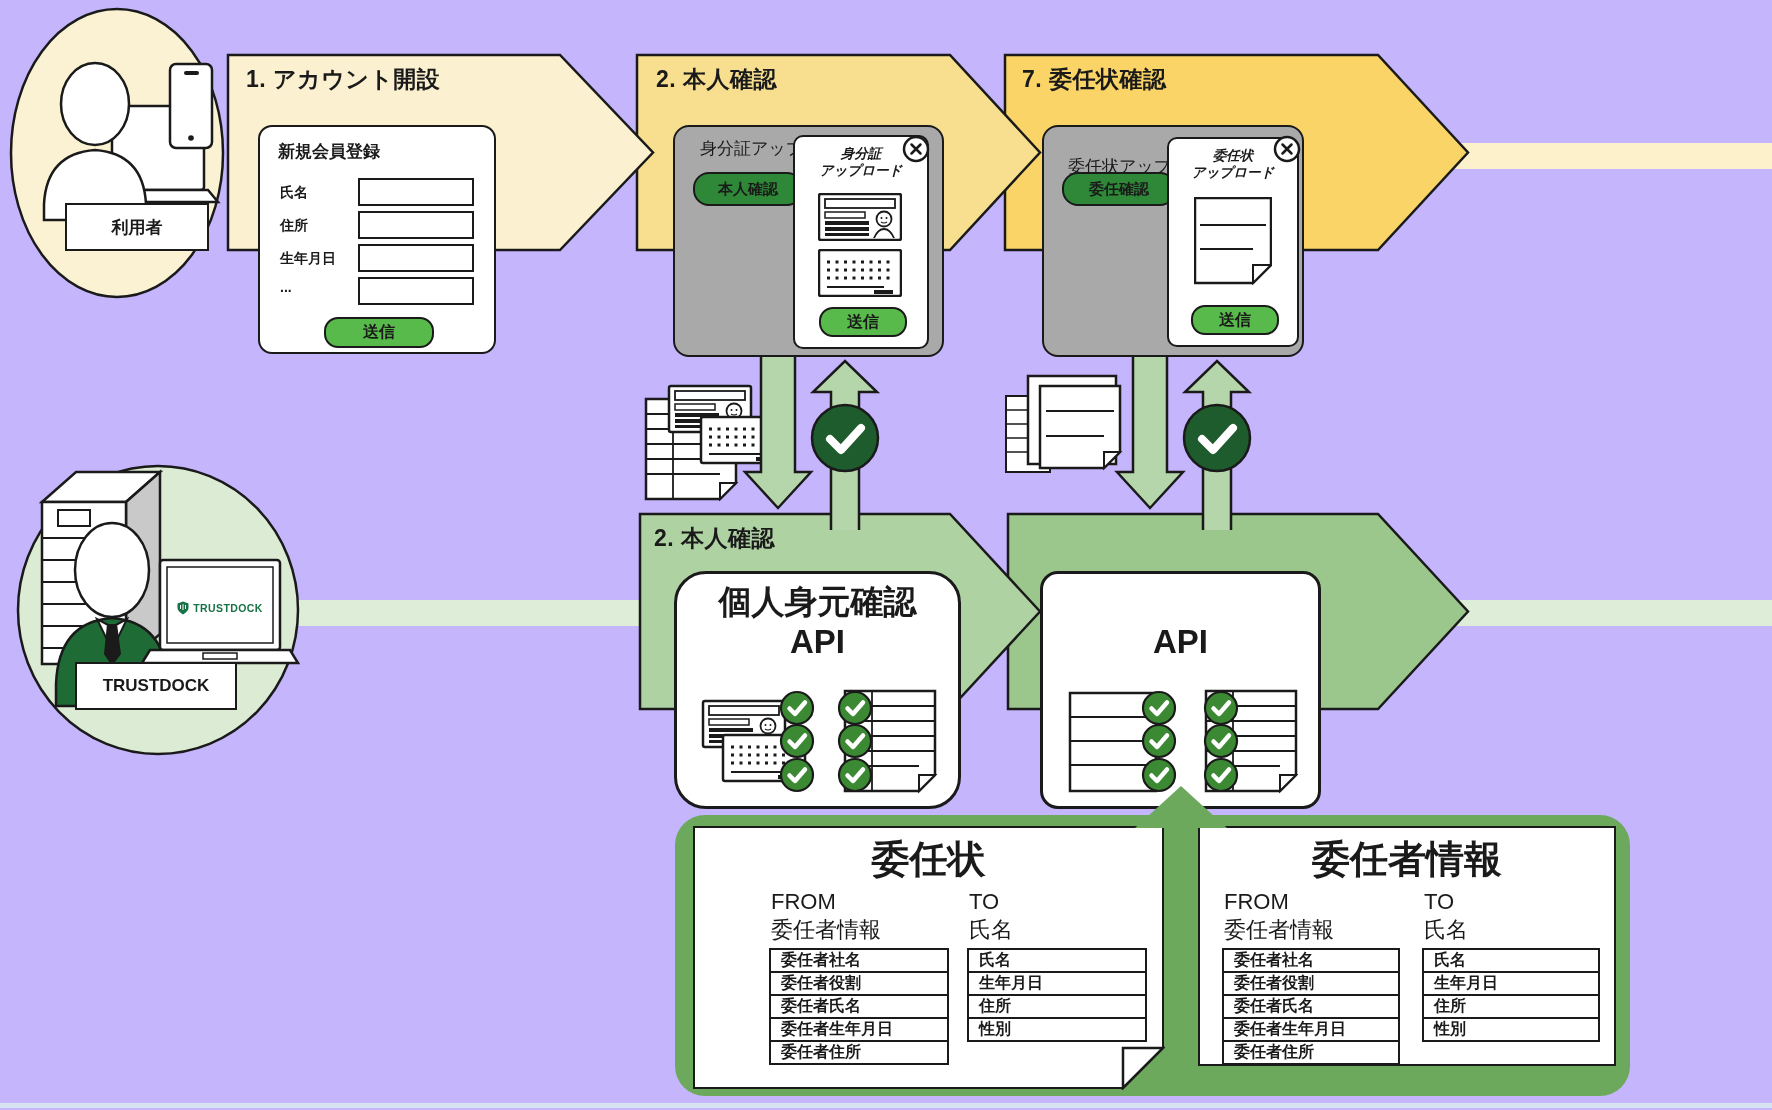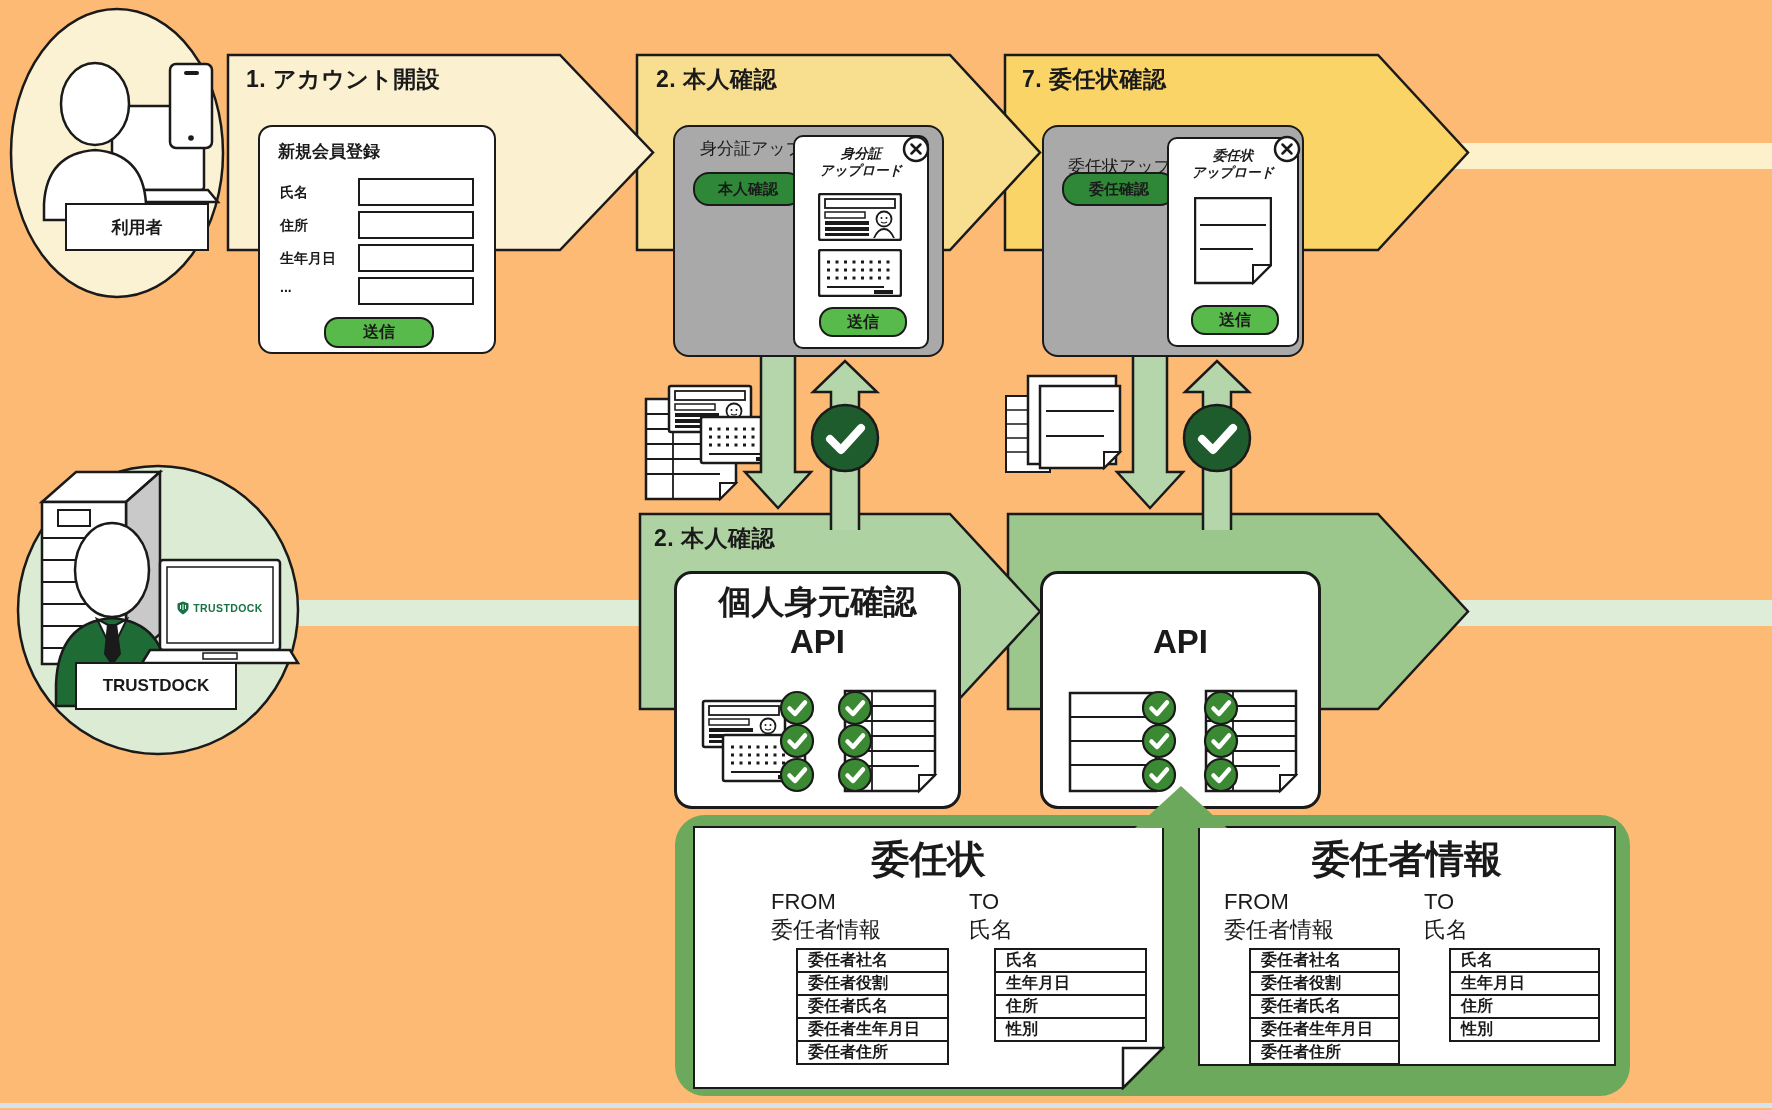--- a/index.html
+++ b/index.html
@@ -1,20 +1,20 @@
 <!DOCTYPE html>
 <html style="--yellow-band-1: #FBF1D0; --yellow-band-2: #F8DF90; --yellow-band-3: #FAD466; --yellow-thin: #FCF1CB; --green-band-2: #AFD2A3; --green-band-3: #9BC78C; --green-thin: #DEEDD8; --user-circle: #FBF2D4; --trustdock-circle: #DCEBD3; --panel-green: #6CA95C; --btn-green: #57BA4A; --pill-green: #2E8838; --check-dark: #1E5B2D; --check-mid: #3B8A33; --arrow-green: #B5D6AB; --gray-card: #A9A9A9; --suit-green: #1E6B35; --logo-green: #177245; --server-side: #C9C9C9; --bottom-edge: #D8E3F2;"><head>
 <meta charset="utf-8">
 <style>
   :root{
     --ink:#1a1a1a;
   }
   html,body{margin:0;padding:0;background:#fff;}
   body{font-family:"Liberation Sans","DejaVu Sans",sans-serif;color:var(--ink);}
-  .canvas{position:relative;width:1772px;height:1110px;overflow:hidden;background:#fdba74;}
+  .canvas{position:relative;width:1772px;height:1110px;overflow:hidden;background:#c4b5fd;}
   .abs{position:absolute;}
   svg{display:block;}
   .band-label{font-weight:bold;font-size:23px;letter-spacing:.5px;white-space:nowrap;}
   .label-box{background:#fff;border:2.5px solid var(--ink);display:flex;align-items:center;justify-content:center;
              font-size:17px;font-weight:600;}
   .card-white{background:#fff;border:2.5px solid var(--ink);}
   .gray-card{background:var(--gray-card);border:2.5px solid var(--ink);border-radius:16px;}
   .modal{background:#fff;border:2.5px solid var(--ink);border-radius:10px;}
   .pill{border:2px solid var(--ink);border-radius:16px;display:flex;align-items:center;justify-content:center;
         font-weight:bold;font-size:15px;font-family:Liberation Mono, monospace;}
@@ -23,21 +23,21 @@
              display:flex;align-items:center;justify-content:center;font-weight:bold;font-size:16px;cursor:pointer;}
   .modal-title{font-weight:bold;font-size:13.5px;line-height:16px;text-align:center;white-space:nowrap;font-style:italic;}
   .screen-title{font-weight:normal;font-size:17px;white-space:nowrap;margin-left:8px;}
   .form-label{font-size:14px;font-weight:600;white-space:nowrap;}
   .form-input{background:#fff;border:2px solid var(--ink);}
   .api-title{font-weight:bold;font-size:33px;line-height:40px;text-align:center;white-space:nowrap;}
   .big-card-title{font-weight:bold;font-size:38px;text-align:center;white-space:nowrap;}
   .col-head{font-weight:normal;font-size:22px;line-height:28px;white-space:nowrap;}
   .mini-table{position:absolute;}
   .mini-table .trow{box-sizing:border-box;height:25px;margin-top:-2px;background:#fff;border:2px solid var(--ink);
-                    display:flex;align-items:center;padding-left:10px;font-size:16px;font-weight:600;white-space:nowrap;margin-left:27px;}
+                    display:flex;align-items:center;padding-left:10px;font-size:16px;font-weight:600;white-space:nowrap;}
   .mini-table .trow:first-child{margin-top:0;}
   .close-btn{position:absolute;width:28px;height:28px;cursor:pointer;}
   .logo-row{display:flex;align-items:center;gap:4px;justify-content:center;}
   .logo-text{font-size:10.5px;font-weight:bold;color:var(--logo-green);letter-spacing:.4px;}
 </style>
 </head>
 <body>
 
 <div class="canvas">
 
@@ -232,21 +232,21 @@
       </svg>
     <div class="abs btn-green" style="left:22px;top:166px;width:84px;height:26px">送信</div>
     <div class="close-btn" style="left:104px;top:-4px">
       <svg width="28" height="28" viewBox="0 0 28 28">
         <circle cx="14" cy="14" r="12" fill="#fff" stroke="var(--ink)" stroke-width="2.5"></circle>
         <path d="M9.5,9.5 L18.5,18.5 M18.5,9.5 L9.5,18.5" stroke="var(--ink)" stroke-width="2.5" stroke-linecap="round"></path>
       </svg>
     </div>
   </div>
 
-  <div class="abs card-white" style="left:674px;top:571px;width:281px;height:232px;border-radius:18px;border-width:3px;z-index:1">
+  <div class="abs card-white" style="left:674px;top:571px;width:281px;height:232px;border-radius:32px;border-width:3px;z-index:1">
     <div class="abs api-title" style="left:0;top:8px;width:100%">個人身元確認</div>
     <div class="abs api-title" style="left:0;top:48px;width:100%">API</div>
     <svg class="abs" style="left:15px;top:112px" width="250" height="112" viewBox="0 0 250 112">
       <use href="#gridpage" x="152" y="4"></use>
       <use href="#idcard" x="10" y="14"></use>
       <use href="#dotcard" x="30" y="48"></use>
       <use href="#checkS" x="105" y="22"></use>
         <use href="#checkS" x="105" y="55"></use>
         <use href="#checkS" x="105" y="89"></use>
       <use href="#checkS" x="163" y="22"></use>

